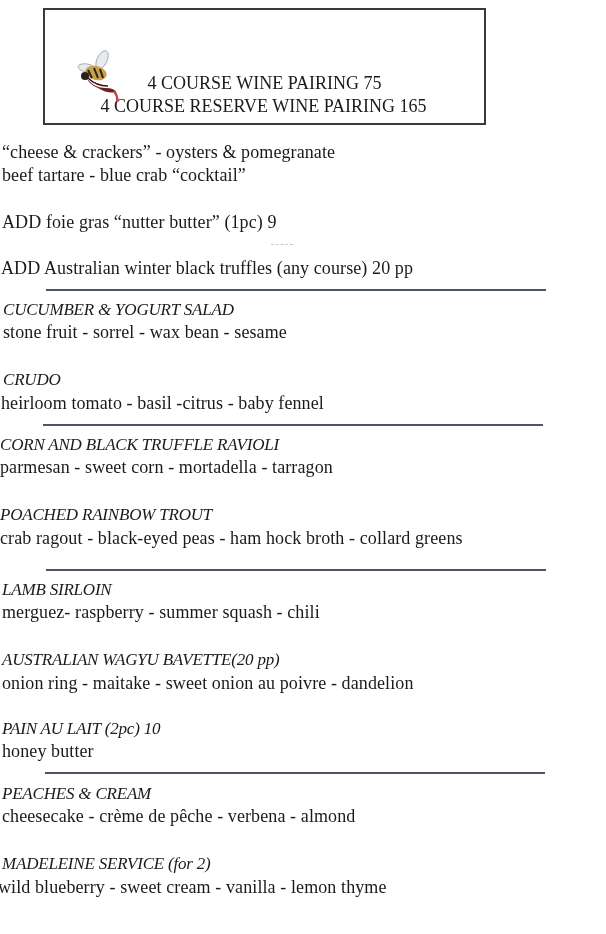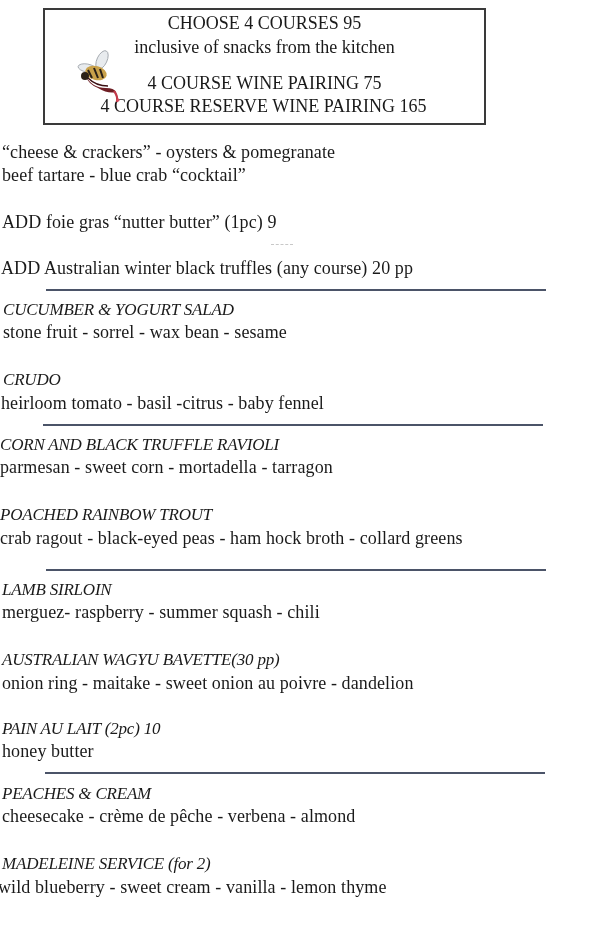--- a/index.html
+++ b/index.html
@@ -65,22 +65,20 @@
     left: 74px;
     top: 48px;
     width: 54px;
     height: 58px;
   }
 </style>
 </head>
 <body>
 
 <div class="box">
-  <div class="box-line" style="top:2px; left:0;">CHOOSE 4 COURSES  95</div>
-  <div class="box-line" style="top:26px;">inclusive of snacks from the kitchen</div>
   <div class="box-line" style="top:62px;">4 COURSE WINE PAIRING 75</div>
   <div class="box-line" style="top:85px; left:-1px;">4 COURSE  RESERVE WINE PAIRING 165</div>
 </div>
 
 <div class="bee">
   <svg width="54" height="58" viewBox="0 0 54 58">
 
     <ellipse cx="28" cy="12" rx="5" ry="10" transform="rotate(25 28 12)" fill="#e8ebee" stroke="#9aa0a6" stroke-width="0.8"></ellipse>
     <ellipse cx="13" cy="20" rx="9" ry="4" transform="rotate(10 13 20)" fill="#e8ebee" stroke="#9aa0a6" stroke-width="0.8"></ellipse>
 
@@ -115,21 +113,21 @@
 
 <div class="center-line course-title" style="top:434px; left:0px;">CORN AND BLACK TRUFFLE RAVIOLI</div>
 <div class="center-line" style="top:456px; left:0px;">parmesan - sweet corn - mortadella - tarragon</div>
 <div class="center-line course-title" style="top:504px; left:0px;">POACHED RAINBOW TROUT</div>
 <div class="center-line" style="top:527px; left:0px;">crab ragout - black-eyed peas - ham hock broth - collard greens</div>
 
 <div class="divider" style="left:46px; top:569px; width:500px;"></div>
 
 <div class="center-line course-title" style="top:579px; left:2px;">LAMB SIRLOIN</div>
 <div class="center-line" style="top:601px; left:2px;">merguez- raspberry - summer squash - chili</div>
-<div class="center-line course-title" style="top:649px; left:2px;">AUSTRALIAN WAGYU BAVETTE(30 pp)</div>
+<div class="center-line course-title" style="top:649px; left:2px;">AUSTRALIAN WAGYU BAVETTE(20 pp)</div>
 <div class="center-line" style="top:672px; left:2px;">onion ring - maitake - sweet onion au poivre - dandelion</div>
 <div class="center-line course-title" style="top:718px; left:2px;">PAIN AU LAIT (2pc) 10</div>
 <div class="center-line" style="top:740px; left:2px;">honey butter</div>
 
 <div class="divider" style="left:45px; top:772px; width:500px;"></div>
 
 <div class="center-line course-title" style="top:783px; left:2px;">PEACHES &amp; CREAM</div>
 <div class="center-line" style="top:805px; left:2px;">cheesecake - crème de pêche - verbena - almond</div>
 <div class="center-line course-title" style="top:853px; left:2px;">MADELEINE SERVICE (for 2)</div>
 <div class="center-line" style="top:876px; left:-2px;">wild blueberry - sweet cream - vanilla - lemon thyme</div>

